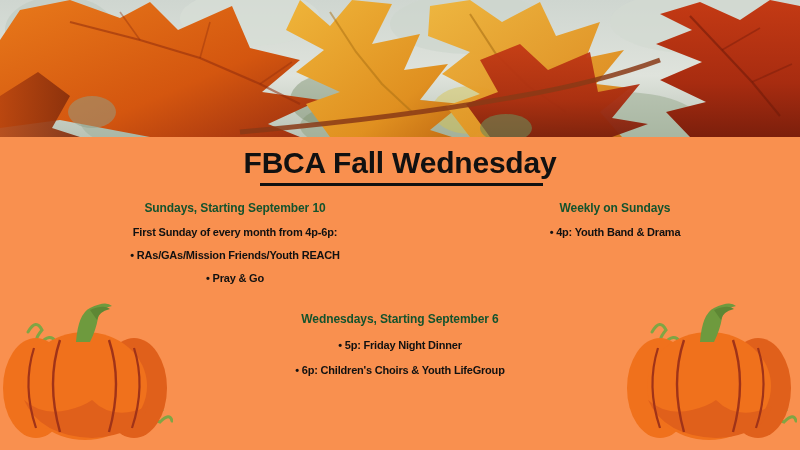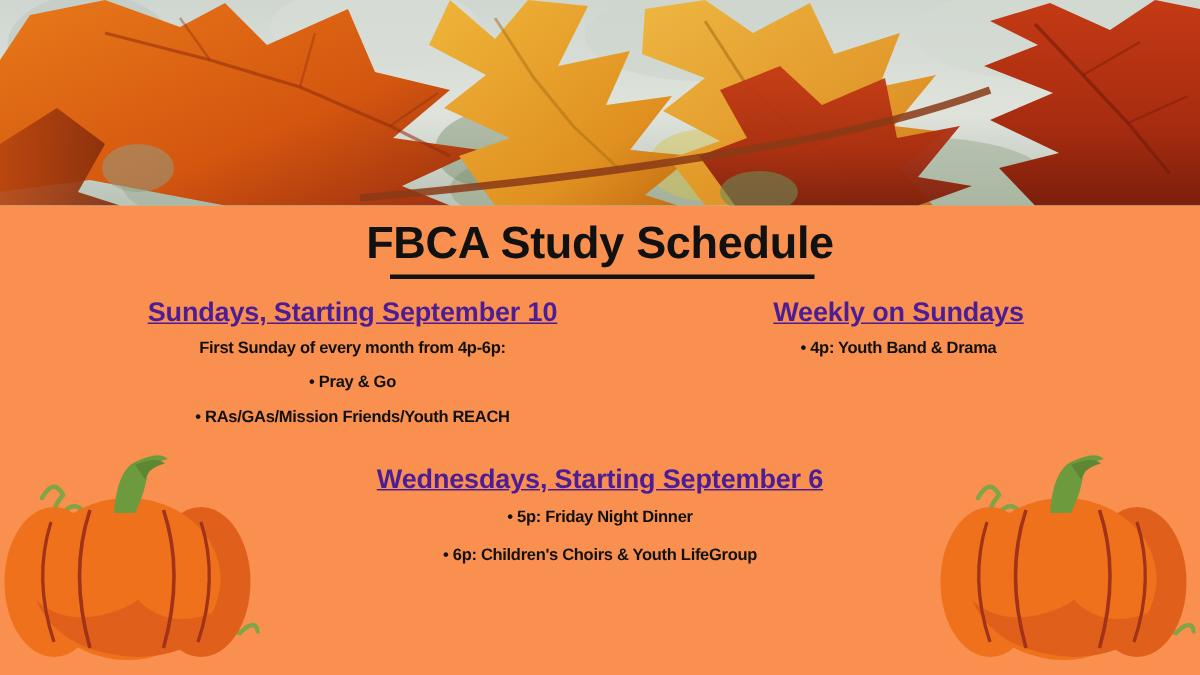--- a/index.html
+++ b/index.html
@@ -50,31 +50,30 @@
     height: 3px;
     background: #111111;
   }
 
   
   .col {
     position: absolute;
     text-align: center;
   }
   .col-left  { left: 20px;  top: 198px; width: 430px; }
-  .col-right { left: 414px; top: 198px; width: 370px; }
+  .col-right { left: 430px; top: 198px; width: 370px; }
   .col-bottom{ left: 100px; top: 309px; width: 600px; }
 
   .sec-head {
-    color: #4c1d95;
+    color: #14532d;
     font-weight: bold;
-    font-size: 18px;
+    font-size: 12px;
     line-height: 21px;
     margin: 0 0 2px 0;
     letter-spacing: -0.1px;
-    text-decoration: underline;
   }
   .sec-line {
     color: #111111;
     font-weight: bold;
     font-size: 11px;
     line-height: 23px;
     margin: 0;
     letter-spacing: -0.2px;
   }
   .col-bottom .sec-line { line-height: 25px; }
@@ -159,28 +158,28 @@
       <path d="M690,16 L722,50 L752,82 L780,116" stroke="#6d1a09" stroke-width="2.2" fill="none" opacity="0.55"></path>
       <path d="M722,50 L760,28 M752,82 L792,64" stroke="#6d1a09" stroke-width="1.6" fill="none" opacity="0.4"></path>
 
       <path d="M240,132 Q400,118 520,96 Q600,82 660,60" stroke="#8a3a16" stroke-width="5" fill="none" opacity="0.85"></path>
 
       <ellipse cx="506" cy="128" rx="26" ry="14" fill="#6e8a56" opacity="0.6"></ellipse>
       <ellipse cx="92" cy="112" rx="24" ry="16" fill="#8fa08a" opacity="0.5"></ellipse>
     </svg>
   </div>
 
-  <div class="title">FBCA Study Schedule</div>
+  <div class="title">FBCA Fall Wednesday</div>
   <div class="title-underline"></div>
 
   <div class="col col-left">
     <p class="sec-head">Sundays, Starting September 10</p>
     <p class="sec-line">First Sunday of every month from 4p-6p:</p>
+    <p class="sec-line">• RAs/GAs/Mission Friends/Youth REACH</p>
     <p class="sec-line">• Pray &amp; Go</p>
-    <p class="sec-line">• RAs/GAs/Mission Friends/Youth REACH</p>
   </div>
 
   <div class="col col-right">
     <p class="sec-head">Weekly on Sundays</p>
     <p class="sec-line">• 4p: Youth Band &amp; Drama</p>
   </div>
 
   <div class="col col-bottom">
     <p class="sec-head">Wednesdays, Starting September 6</p>
     <p class="sec-line">• 5p: Friday Night Dinner</p>

